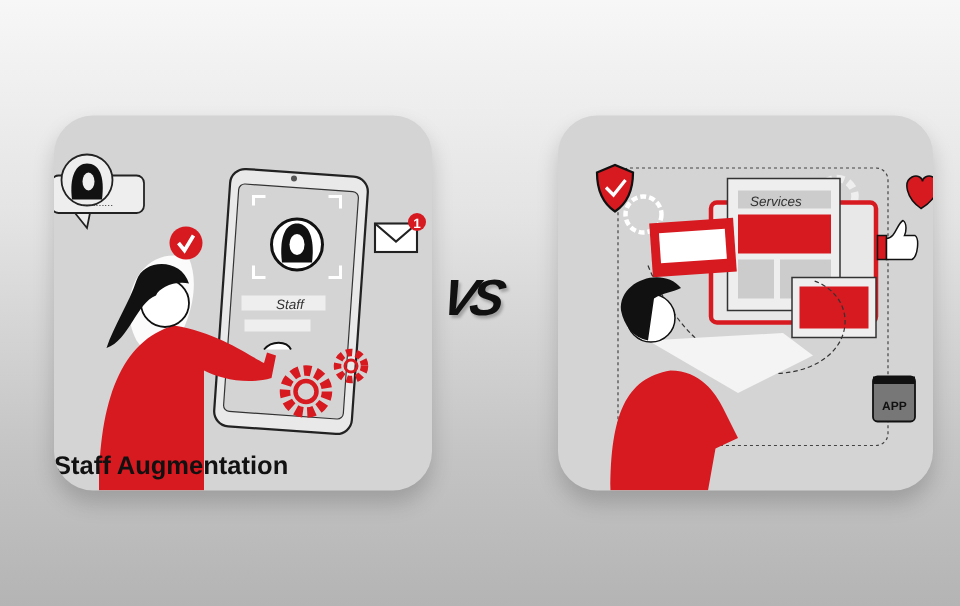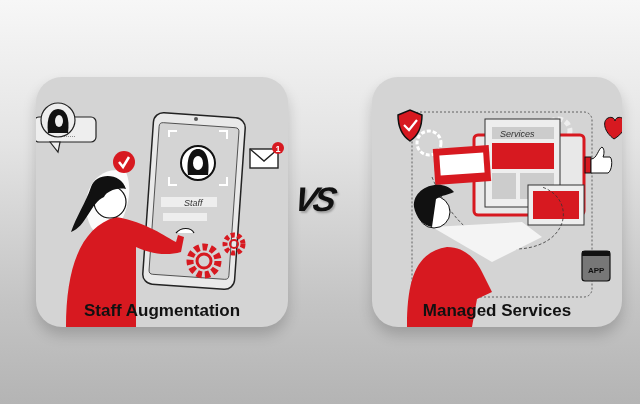--- a/index.html
+++ b/index.html
@@ -3,21 +3,21 @@
 <meta charset="utf-8">
 <style>
   html,body{margin:0;padding:0;}
   body{width:640px;height:404px;overflow:hidden;position:relative;
     background:linear-gradient(180deg,#f7f7f7 0%,#e4e4e4 35%,#c4c4c4 75%,#b4b4b4 100%);
     font-family:"Liberation Sans",sans-serif;}
   .card{position:absolute;top:77px;width:252px;height:250px;border-radius:26px;background:#d4d4d4;
     box-shadow:0 8px 14px rgba(0,0,0,0.18);overflow:hidden;}
   .card.left{left:36px;}
   .card.right{left:372px;width:250px;}
-  .card-title{position:absolute;left:0;right:0;bottom:6px;text-align:center;font-weight:bold;font-size:17px;color:#111;}
+  .card-title{position:absolute;left:0;right:0;bottom:6px;font-weight:bold;font-size:17px;color:#111;}
   .vs{position:absolute;left:295px;top:180px;font-size:34px;font-weight:bold;font-style:italic;color:#111;letter-spacing:-4px;transform:skewX(-12deg);text-shadow:2px 2px 2px rgba(0,0,0,0.25);}
   svg{position:absolute;left:0;top:0;}
 </style>
 </head>
 <body>
 
 <div class="card left">
   <svg width="252" height="250" viewBox="0 0 252 250">
 
     <path d="M55 150 C40 120 60 85 90 95 C100 120 85 150 70 170 Z" fill="#fff" opacity="0.9"></path>
@@ -112,14 +112,13 @@
     <path d="M35 250 C35 200 45 175 75 170 C95 170 105 185 110 195 L120 215 L105 222 L100 250 Z" fill="#d71920"></path>
     <circle cx="62" cy="135" r="16" fill="#fff" stroke="#111" stroke-width="1"></circle>
     <path d="M42 130 C40 110 70 100 82 115 C76 118 70 118 64 122 L60 150 C50 148 44 140 42 130 Z" fill="#111"></path>
 
     <g>
       <rect x="210" y="174" width="28" height="30" rx="3" fill="#777" stroke="#111" stroke-width="1.2"></rect>
       <rect x="210" y="174" width="28" height="5" fill="#111"></rect>
       <text x="216" y="196" font-size="8" font-weight="bold" fill="#111">APP</text>
     </g>
   </svg>
-  <div class="card-title">Managed Services</div>
 </div>
 
 </body></html>

